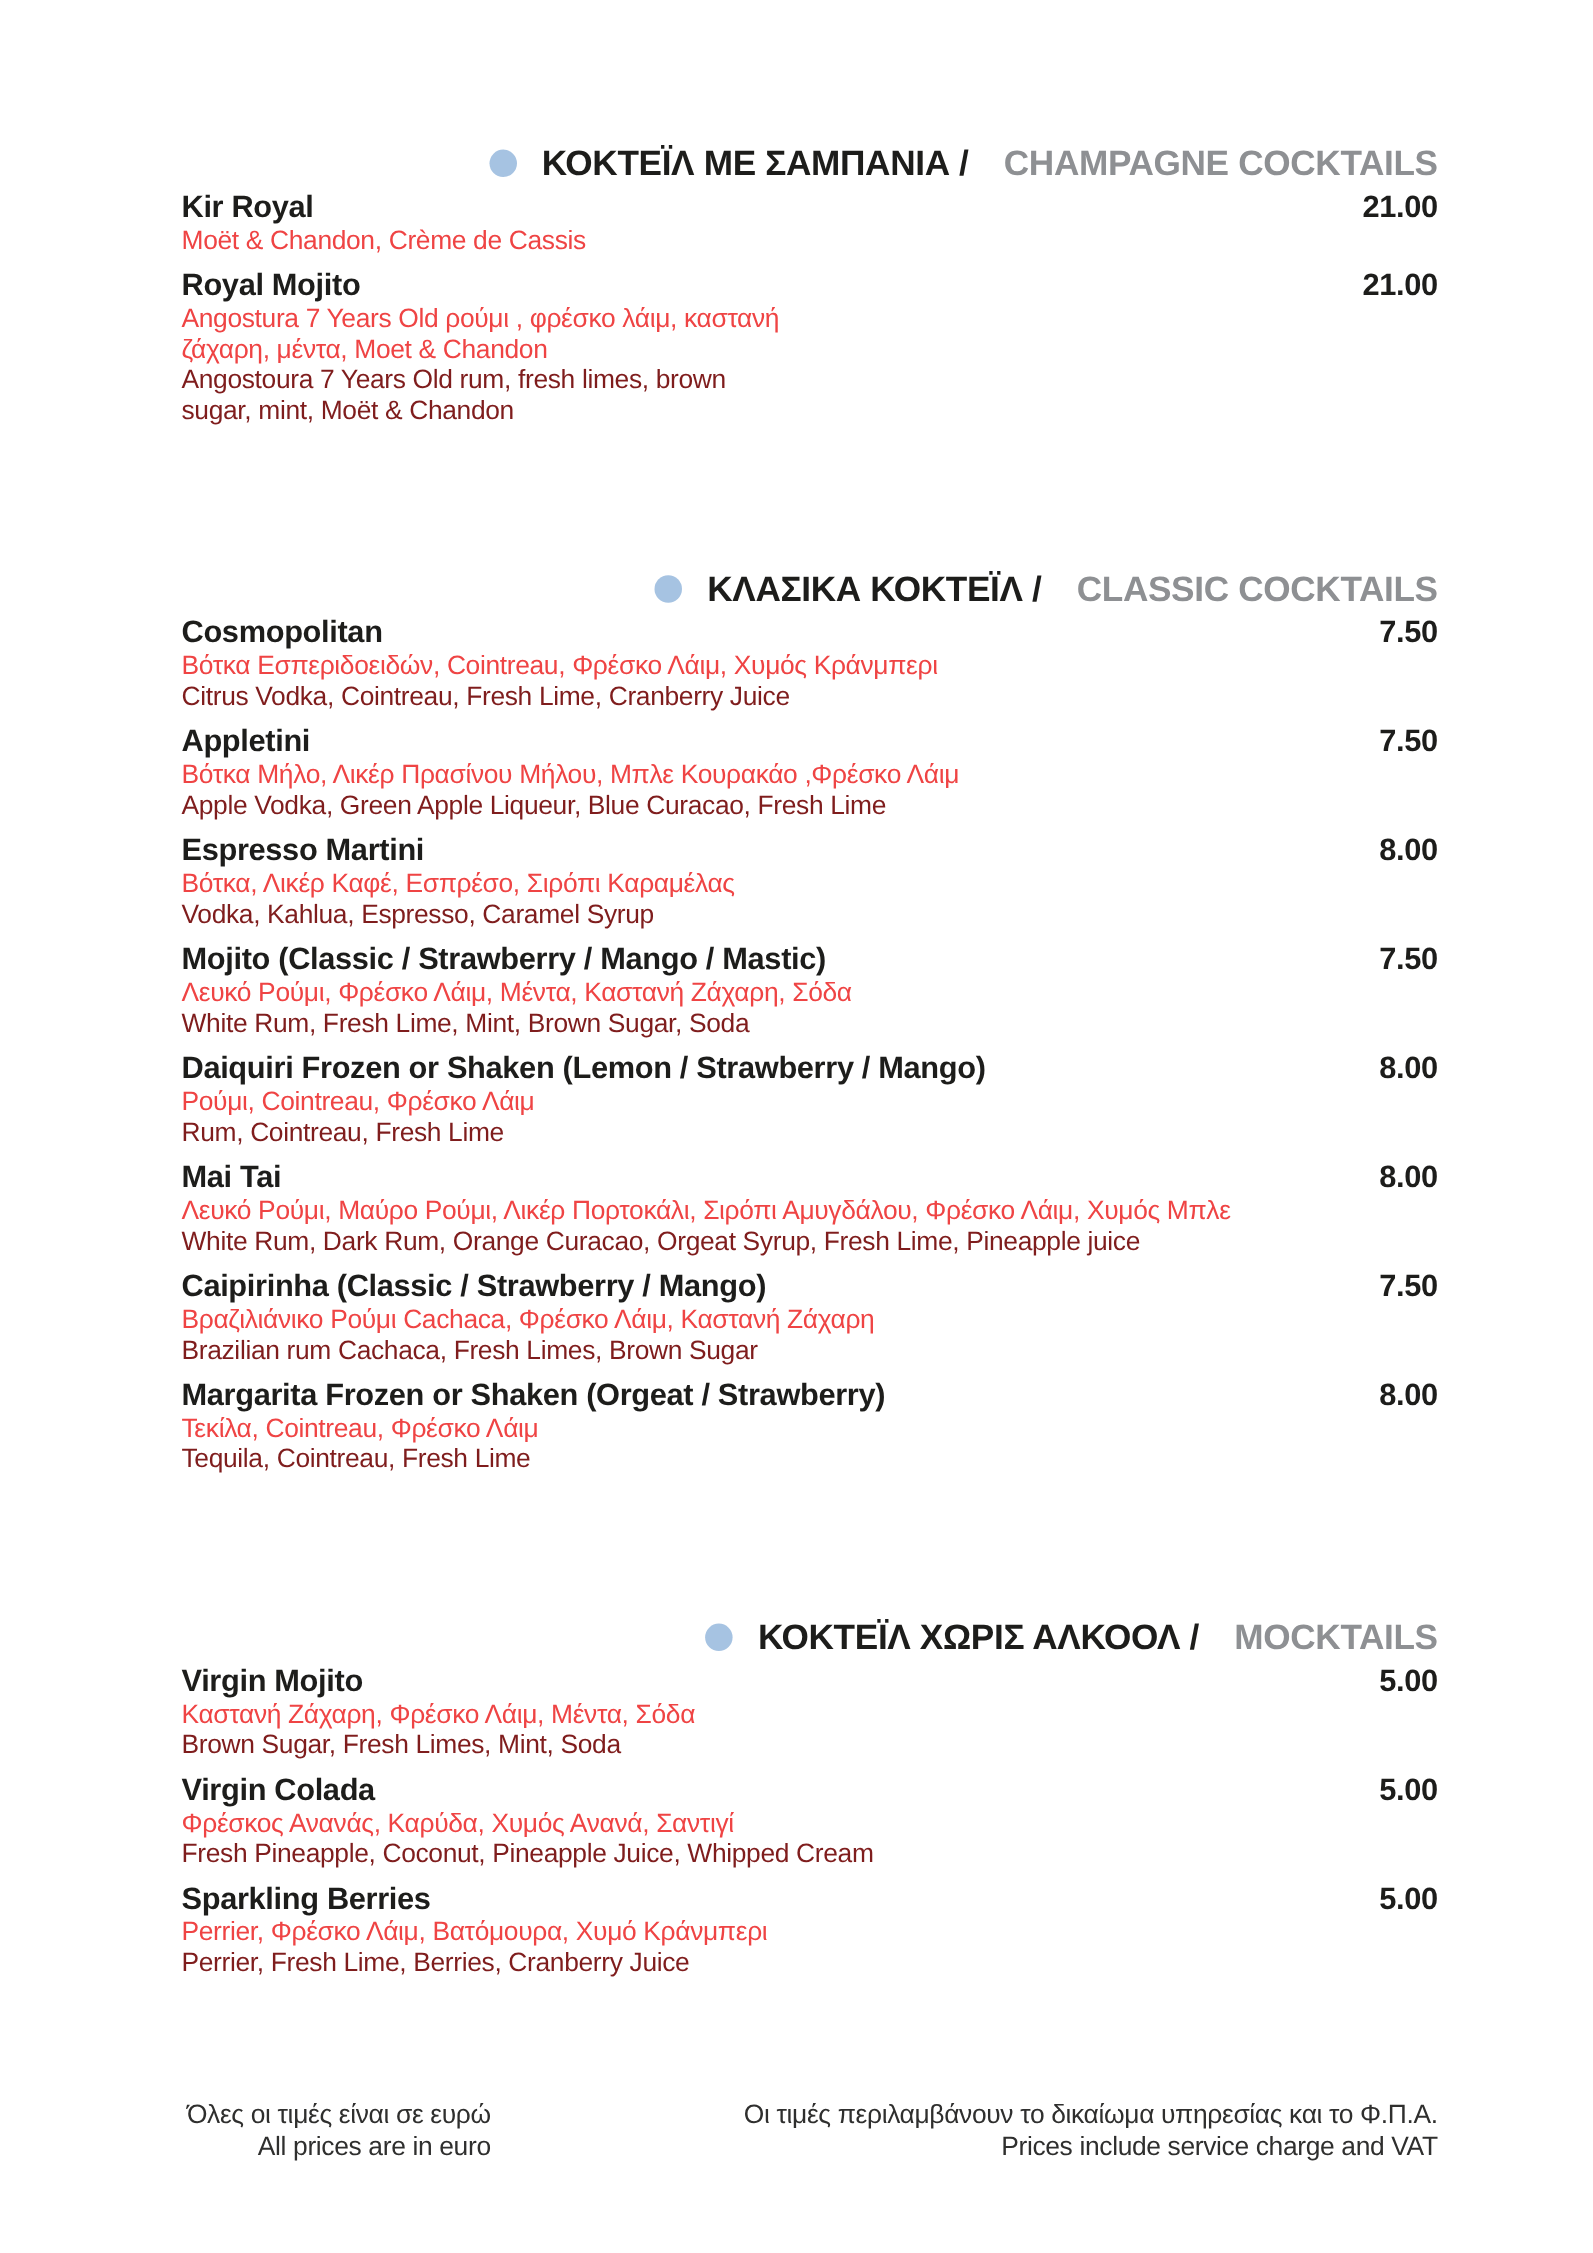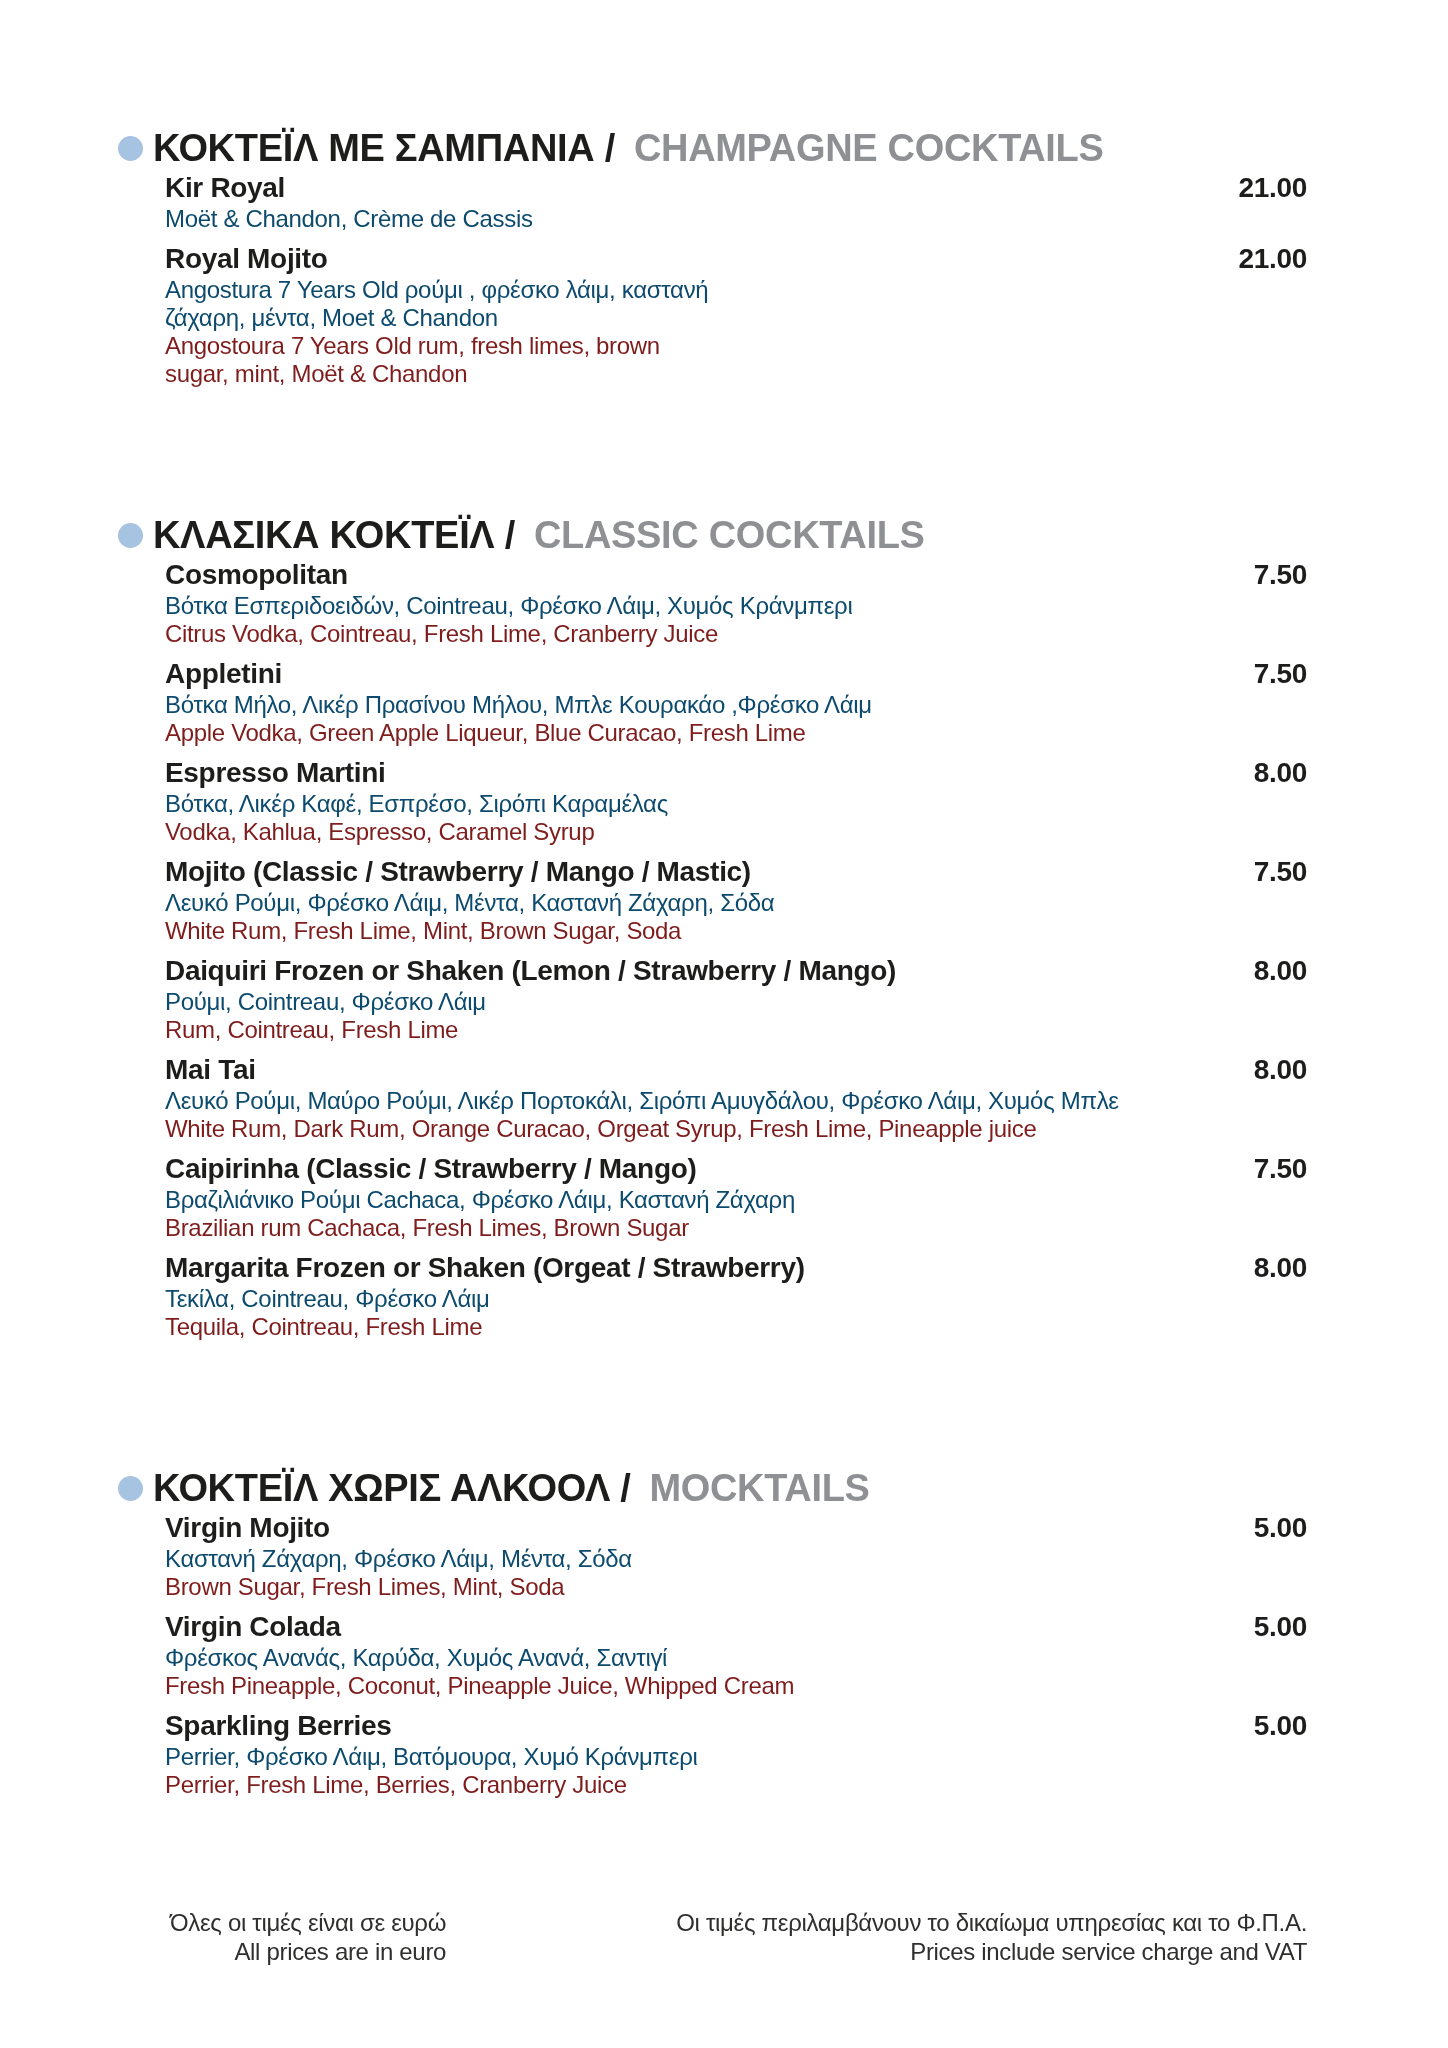--- a/index.html
+++ b/index.html
@@ -9,25 +9,26 @@
     height: 2048px;
     background: #ffffff;
     font-family: "Liberation Sans", sans-serif;
     letter-spacing: -0.02em;
     overflow: hidden;
   }
   .section { position: absolute; left: 118px; right: 141px; }
   .section-header {
     display: flex;
     align-items: center;
-    gap: 10px;
-    font-size: 38px;
+    gap: 23px;
+    font-size: 32px;
     font-weight: bold;
     line-height: 40px;
     white-space: nowrap;
+    justify-content: flex-end;
   }
   .bullet {
     width: 25px; height: 25px;
     border-radius: 50%;
     background: #a6c3e2;
     flex: 0 0 auto;
   }
   .title-gr { color: #1d1d1b; }
   .title-en { color: #8e9093; margin-left: 9px; }
   .items { margin-left: 47px; margin-top: 3px; }
@@ -36,21 +37,21 @@
   .item-left { max-width: 1020px; }
   .item-name {
     font-size: 28px;
     font-weight: bold;
     color: #1d1d1b;
     line-height: 34px;
     white-space: pre-line;
   }
   .item-desc-gr {
     font-size: 24px;
-    color: #0c4a6e;
+    color: #ef4444;
     line-height: 28px;
     white-space: pre-line;
   }
   .item-desc-en {
     font-size: 24px;
     color: #7f1d1d;
     line-height: 28px;
     white-space: pre-line;
   }
   .item-price {

